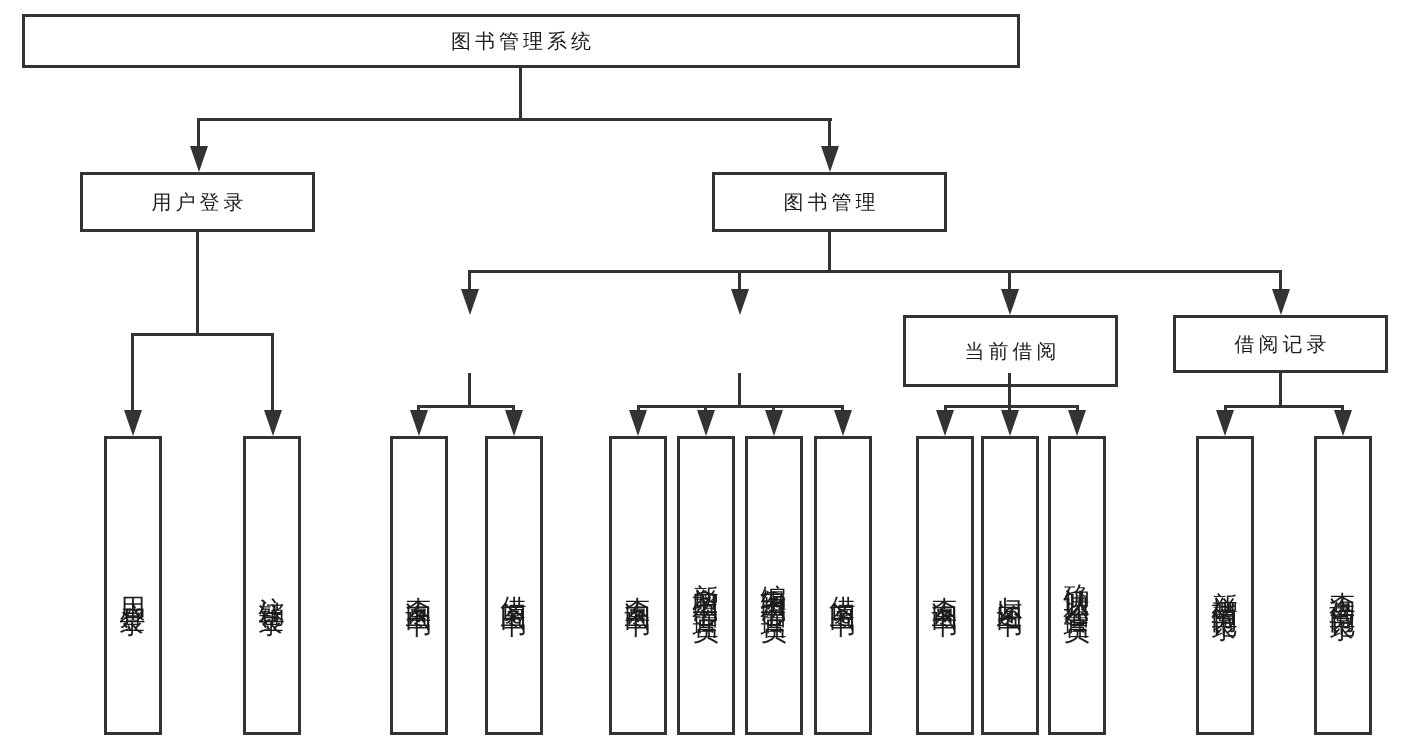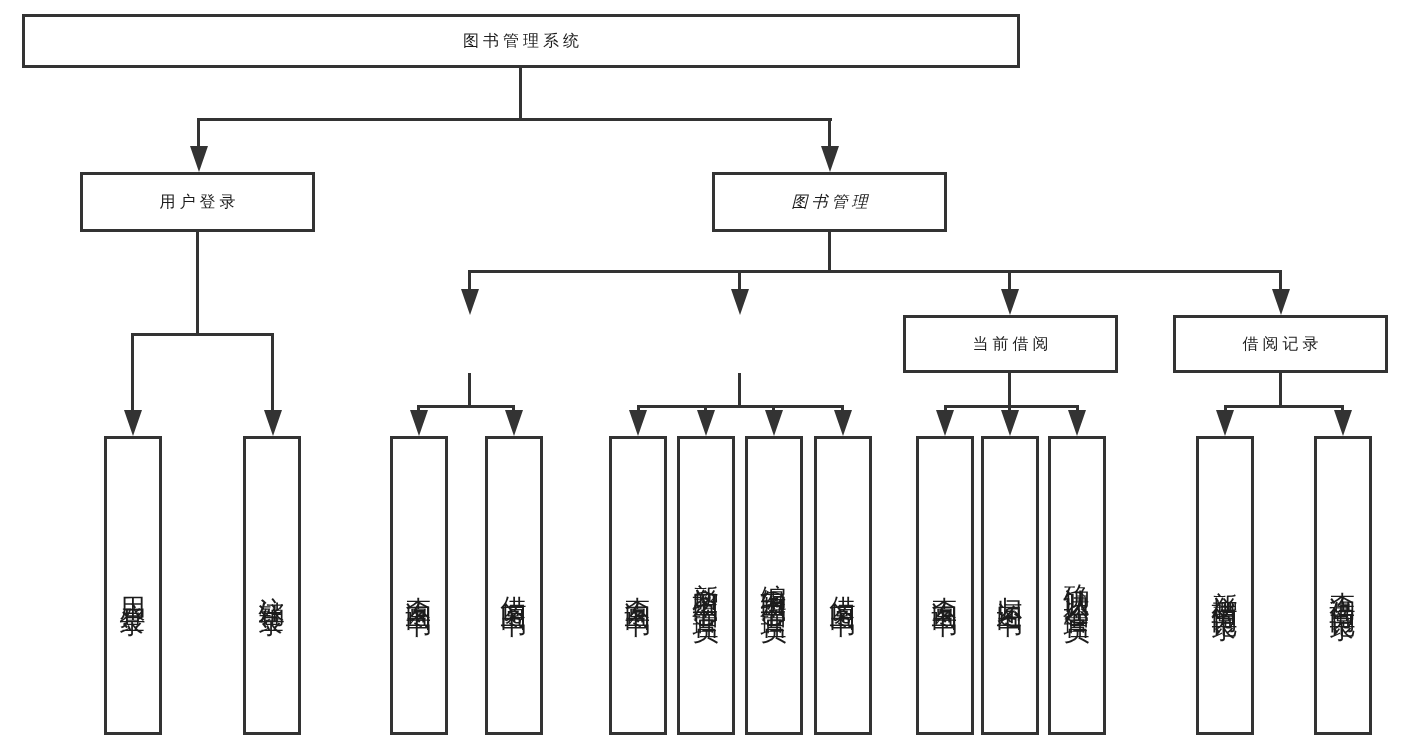--- a/index.html
+++ b/index.html
@@ -19,21 +19,21 @@
   .box {
     position: absolute;
     box-sizing: border-box;
     border: 3px solid #333333;
     background: #ffffff;
     display: flex;
     align-items: center;
     justify-content: center;
   }
   .hbox {
-    font-size: 16px;
+    font-size: 20px;
     letter-spacing: 4px;
     text-indent: 4px; 
     white-space: nowrap;
   }
   .vbox span {
     writing-mode: vertical-rl;
     text-orientation: mixed;
     font-size: 26px;
     letter-spacing: 5px;
     line-height: 1;
@@ -69,41 +69,41 @@
   <div class="box hbox" style="left:22px; top:14px; width:998px; height:54px;">图书管理系统</div>
 
   <div class="line" style="left:519px; top:68px;  width:3px;  height:50px;"></div>
   <div class="line" style="left:197px; top:118px; width:635px; height:3px;"></div>
   <div class="line" style="left:197px; top:118px; width:3px;  height:30px;"></div>
   <div class="line" style="left:828px; top:118px; width:3px;  height:30px;"></div>
   <div class="arrow" style="left:190px; top:146px;"></div>
   <div class="arrow" style="left:821px; top:146px;"></div>
 
   <div class="box hbox" style="left:80px;  top:172px; width:235px; height:60px;">用户登录</div>
-  <div class="box hbox" style="left:712px; top:172px; width:235px; height:60px;font-style:italic;">图书管理</div>
+  <div class="box hbox" style="left:712px; top:172px; width:235px; height:60px;">图书管理</div>
 
   <div class="line" style="left:196px; top:232px; width:3px;  height:103px;"></div>
   <div class="line" style="left:131px; top:333px; width:143px; height:3px;"></div>
   <div class="line" style="left:131px; top:333px; width:3px;  height:78px;"></div>
   <div class="line" style="left:271px; top:333px; width:3px;  height:78px;"></div>
   <div class="arrow" style="left:124px; top:410px;"></div>
   <div class="arrow" style="left:264px; top:410px;"></div>
 
   <div class="line" style="left:828px;  top:232px; width:3px;   height:40px;"></div>
   <div class="line" style="left:468px;  top:270px; width:814px; height:3px;"></div>
   <div class="line" style="left:468px;  top:270px; width:3px;   height:21px;"></div>
   <div class="line" style="left:738px;  top:270px; width:3px;   height:21px;"></div>
   <div class="line" style="left:1008px; top:270px; width:3px;   height:21px;"></div>
   <div class="line" style="left:1279px; top:270px; width:3px;   height:21px;"></div>
   <div class="arrow" style="left:461px;  top:289px;"></div>
   <div class="arrow" style="left:731px;  top:289px;"></div>
   <div class="arrow" style="left:1001px; top:289px;"></div>
   <div class="arrow" style="left:1272px; top:289px;"></div>
 
-  <div class="box hbox" style="left:903px;  top:315px; width:215px; height:58px;">当前借阅</div>
+  <div class="box hbox" style="left:903px;  top:315px; width:215px; height:72px;">当前借阅</div>
   <div class="box hbox" style="left:1173px; top:315px; width:215px; height:58px;">借阅记录</div>
 
   <div class="line" style="left:468px; top:373px; width:3px;  height:34px;"></div>
   <div class="line" style="left:417px; top:405px; width:98px; height:3px;"></div>
   <div class="line" style="left:417px; top:405px; width:3px;  height:8px;"></div>
   <div class="line" style="left:512px; top:405px; width:3px;  height:8px;"></div>
   <div class="arrow" style="left:410px; top:410px;"></div>
   <div class="arrow" style="left:505px; top:410px;"></div>
 
   <div class="line" style="left:738px; top:373px; width:3px;   height:34px;"></div>

